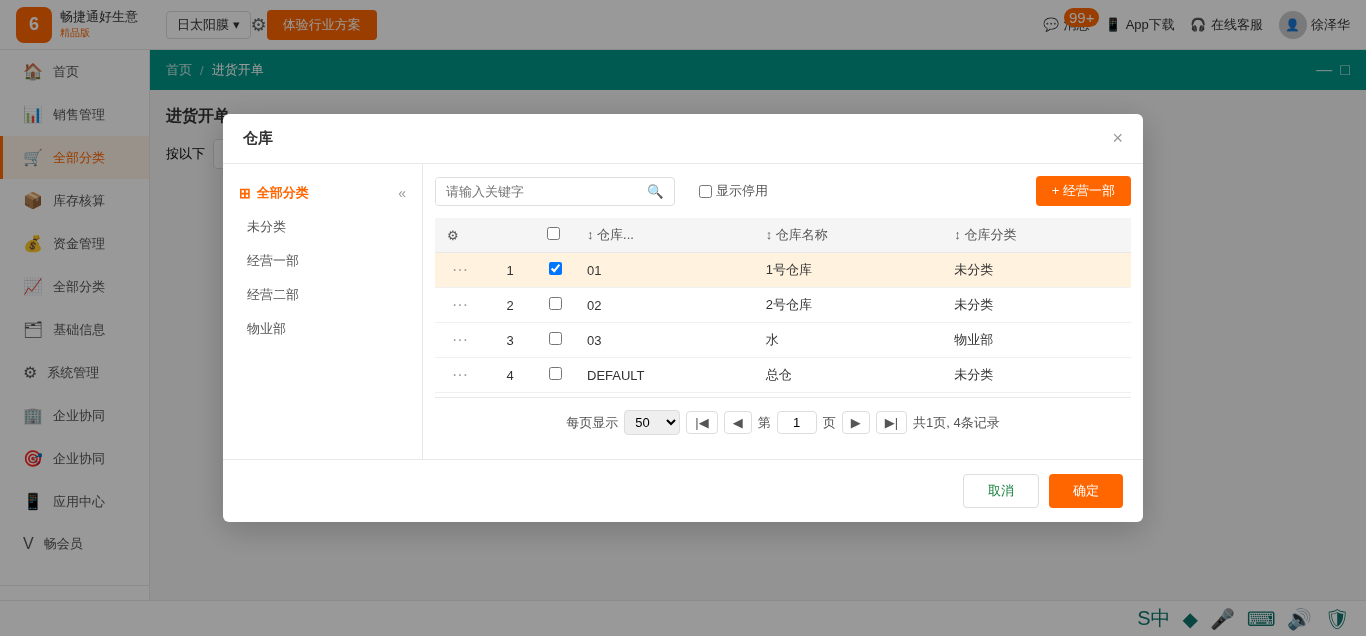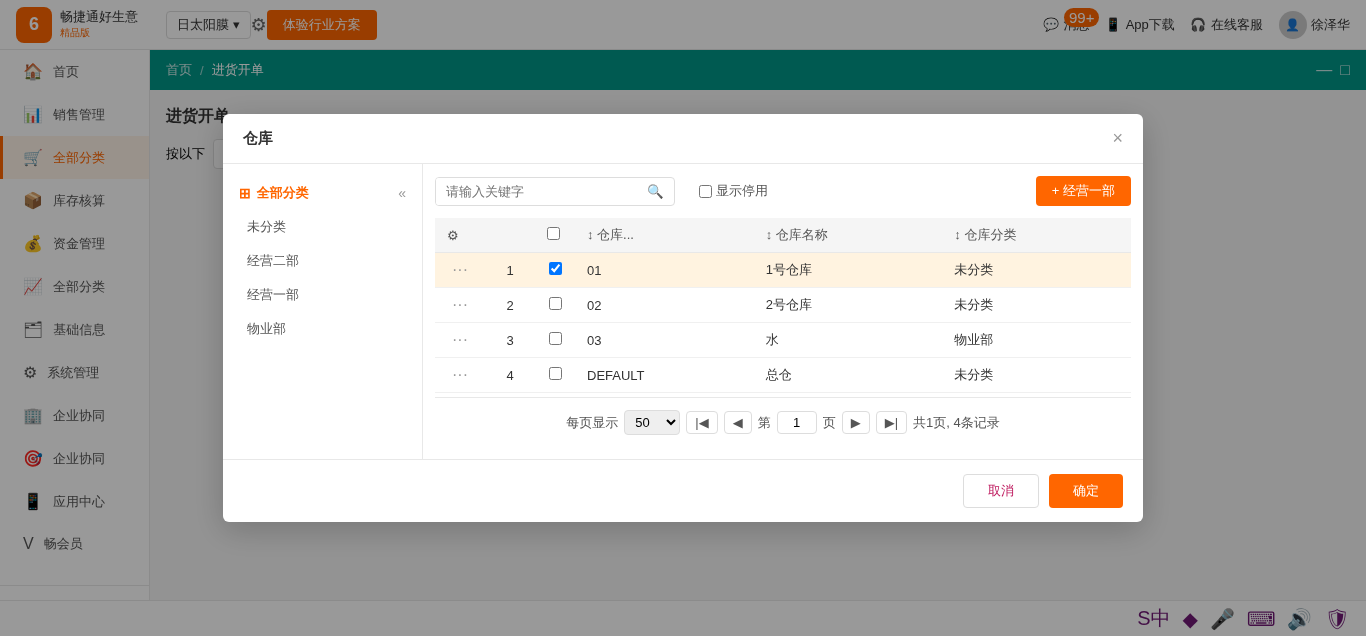--- a/index.html
+++ b/index.html
@@ -229,35 +229,35 @@
       padding: 3px 6px; text-align: center; font-size: 13px;
     }
 
     
     .dialog-footer {
       display: flex; justify-content: flex-end; gap: 10px;
       padding: 14px 20px; border-top: 1px solid #e8e8e8;
     }
     .cancel-btn {
       background: #fff; border: 1px solid #ddd; border-radius: 4px;
-      padding: 7px 24px; cursor: pointer; font-size: 13px; color: #be185d;
+      padding: 7px 24px; cursor: pointer; font-size: 13px; color: #15803d;
     }
     .confirm-btn {
       background: #f60; border: none; border-radius: 4px;
       padding: 7px 24px; cursor: pointer; font-size: 13px; color: #fff;
     }
 
     
     .statusbar {
       position: fixed; bottom: 0; left: 0; right: 0; height: 36px;
       background: #fff; border-top: 1px solid #e8e8e8;
       display: flex; align-items: center; justify-content: flex-end;
       padding: 0 16px; gap: 12px; z-index: 100;
     }
-    .status-icon { font-size: 20px; color: #701a75; cursor: pointer; }
+    .status-icon { font-size: 20px; color: #0f766e; cursor: pointer; }
   </style>
 </head>
 <body>
 
 <div class="topbar">
   <div class="topbar-logo">
     <div class="logo-icon">
       <span>6</span>
     </div>
     <div>
@@ -385,22 +385,22 @@
 
     <div class="dialog-body">
 
       <div class="category-panel">
         <div class="category-header">
           <span class="grid-icon">⊞</span>
           <span>全部分类</span>
           <button class="collapse-btn">«</button>
         </div>
         <div class="category-item">未分类</div>
+        <div class="category-item">经营一部</div>
         <div class="category-item">经营二部</div>
-        <div class="category-item">经营一部</div>
         <div class="category-item">物业部</div>
       </div>
 
       <div class="main-panel">
 
         <div class="search-row">
           <div class="search-box">
             <input type="text" placeholder="请输入关键字" style="">
             <button class="search-btn">
               <span>🔍</span>

